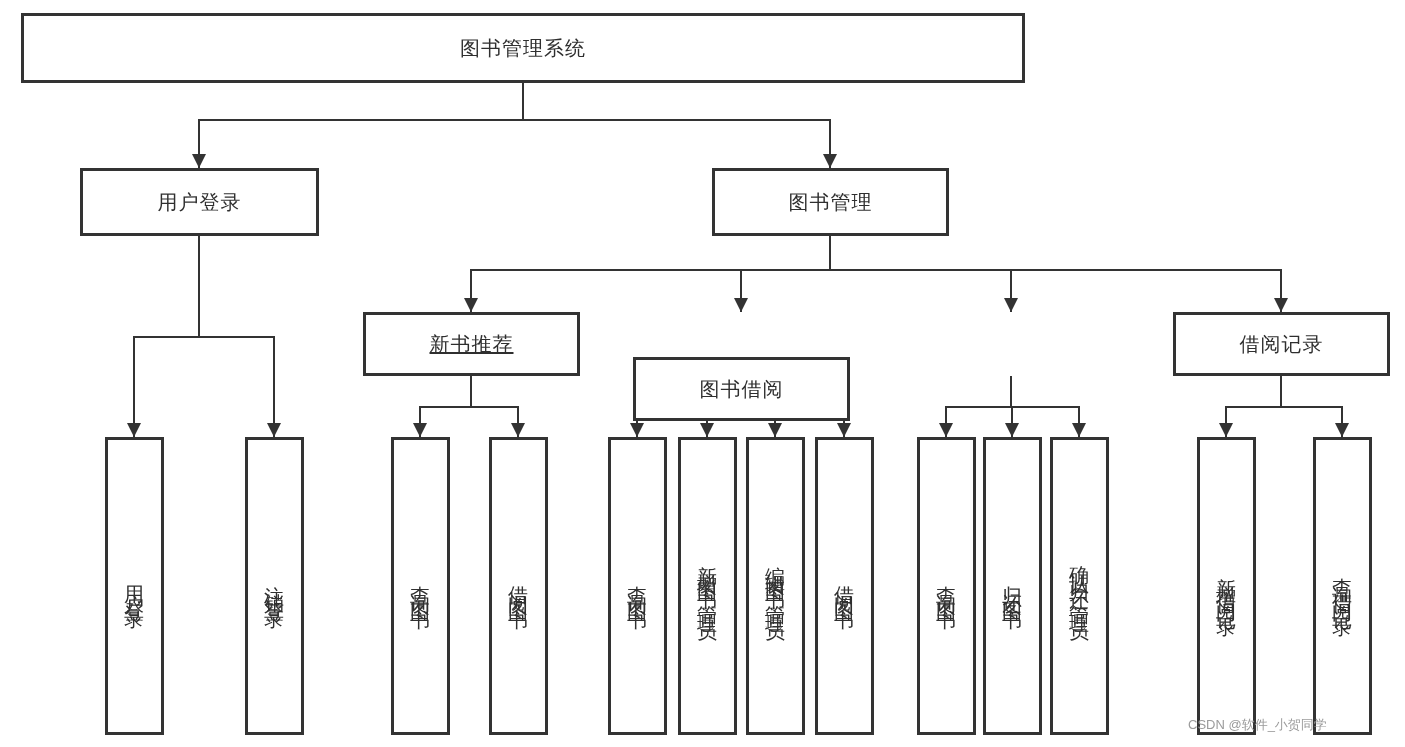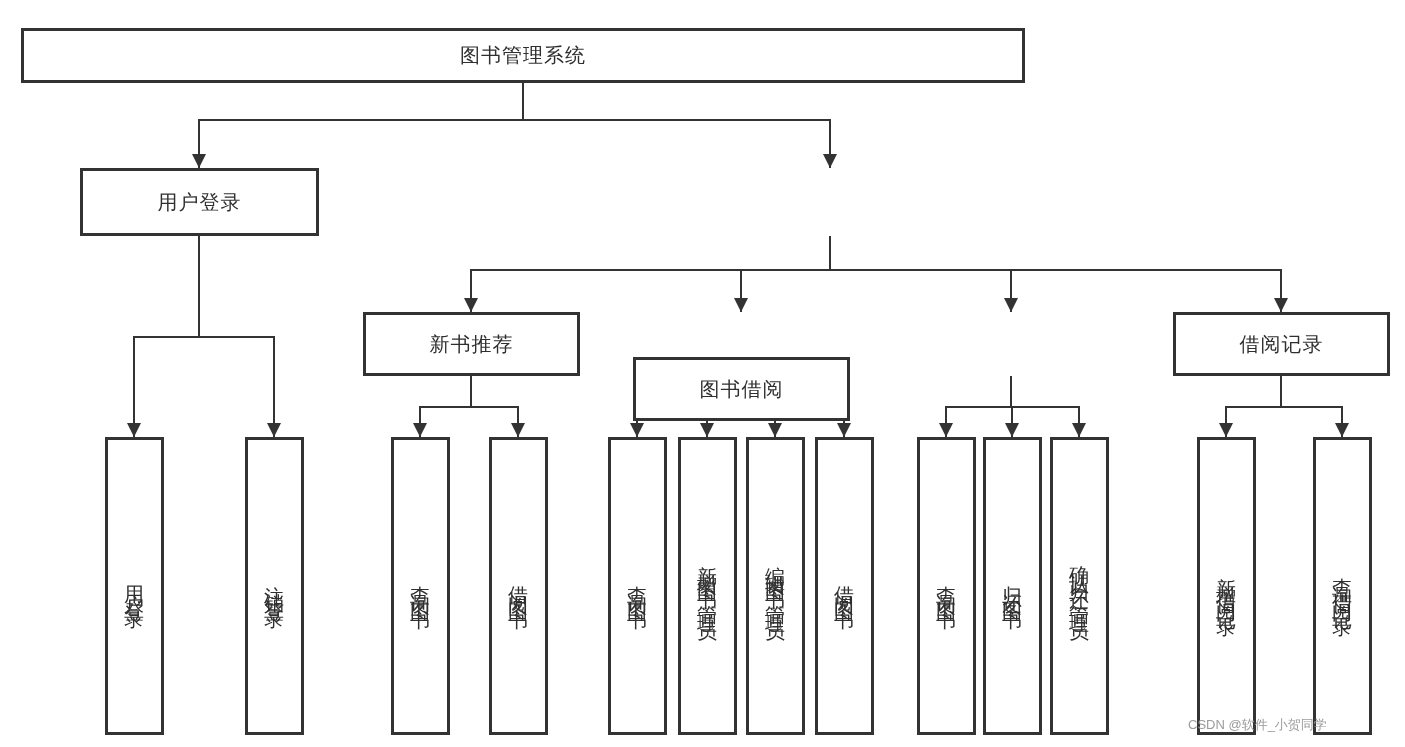--- a/index.html
+++ b/index.html
@@ -113,29 +113,32 @@
       <line x1="1012" y1="406" x2="1012" y2="437" marker-end="url(#arrowhead)"></line>
       <line x1="1079" y1="406" x2="1079" y2="437" marker-end="url(#arrowhead)"></line>
 
       <line x1="1281" y1="376" x2="1281" y2="407"></line>
       <line x1="1226" y1="407" x2="1343" y2="407"></line>
       <line x1="1226" y1="406" x2="1226" y2="437" marker-end="url(#arrowhead)"></line>
       <line x1="1342" y1="406" x2="1342" y2="437" marker-end="url(#arrowhead)"></line>
     </g>
   </svg>
 
-  <div class="node" style="left:21px; top:28px; width:1004px; height:55px;">
+  <div class="node" style="left:21px; top:13px; width:1004px; height:70px;">
     <span>图书管理系统</span>
   </div>
 
   <div class="node" style="left:80px; top:168px; width:239px; height:68px;">
     <span>用户登录</span>
   </div>
+  <div class="node" style="left:712px; top:168px; width:237px; height:68px;">
+    <span>图书管理</span>
+  </div>
 
-  <div class="node" style="left:363px; top:312px; width:217px; height:64px;">
+  <div class="node" style="left:363px; top:312px; width:217px; height:64px;text-decoration:underline;">
     <span>新书推荐</span>
   </div>
   <div class="node" style="left:633px; top:312px; width:217px; height:64px;margin-top:45px;">
     <span>图书借阅</span>
   </div>
   <div class="node" style="left:1173px; top:312px; width:217px; height:64px;">
     <span>借阅记录</span>
   </div>
 
   <div class="leaf" style="left:105px; top:437px; width:59px; height:298px;">

